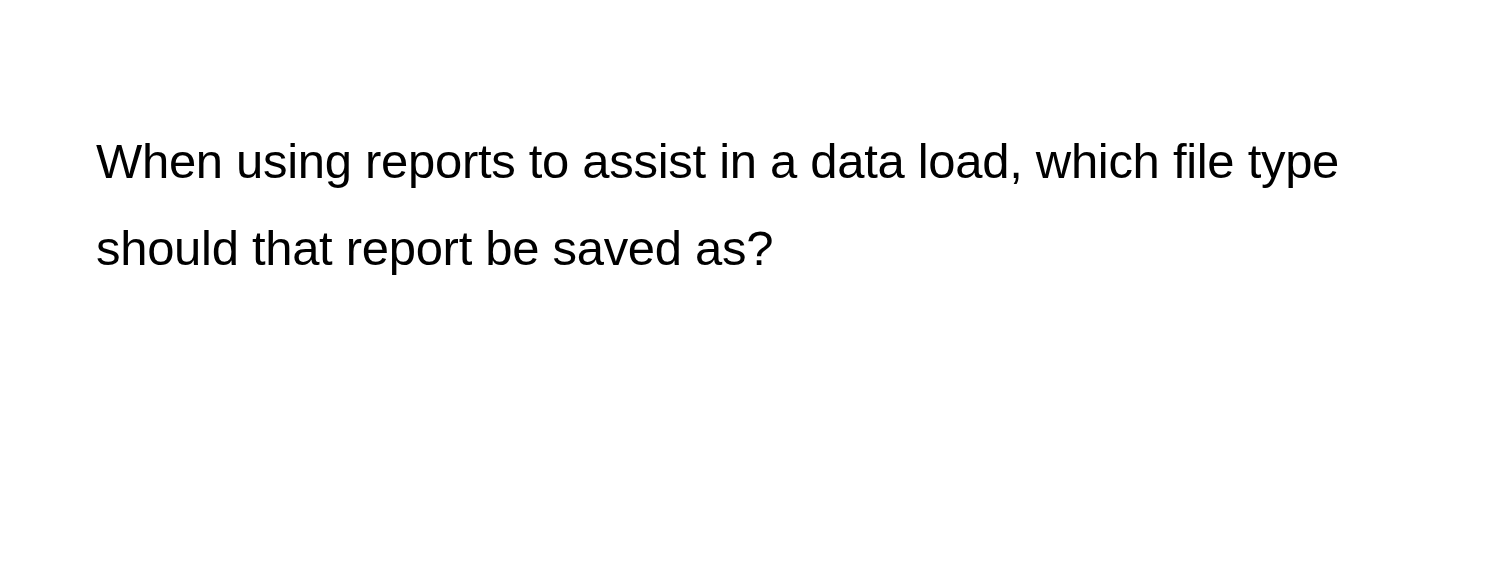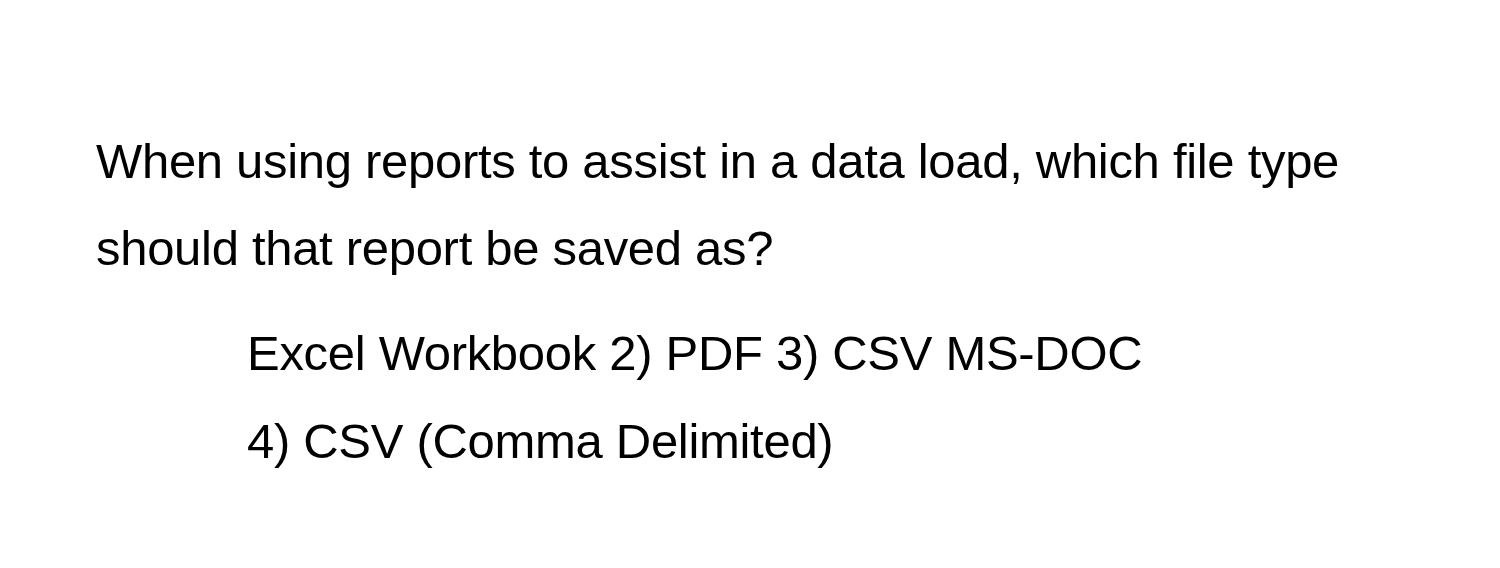--- a/index.html
+++ b/index.html
@@ -42,16 +42,13 @@
       color: #000000;
       font-weight: 400;
       letter-spacing: -0.3px;
     }
   </style>
 </head>
 <body>
 
 <div class="content">
   <div class="question-text">When using reports to assist in a data load, which file type should that report be saved as?</div>
-  <div class="options-wrapper">
-    <div class="options-text">Excel Workbook 2) PDF 3) CSV MS-DOC 4) CSV (Comma Delimited)</div>
-  </div>
 </div>
 
 </body></html>

